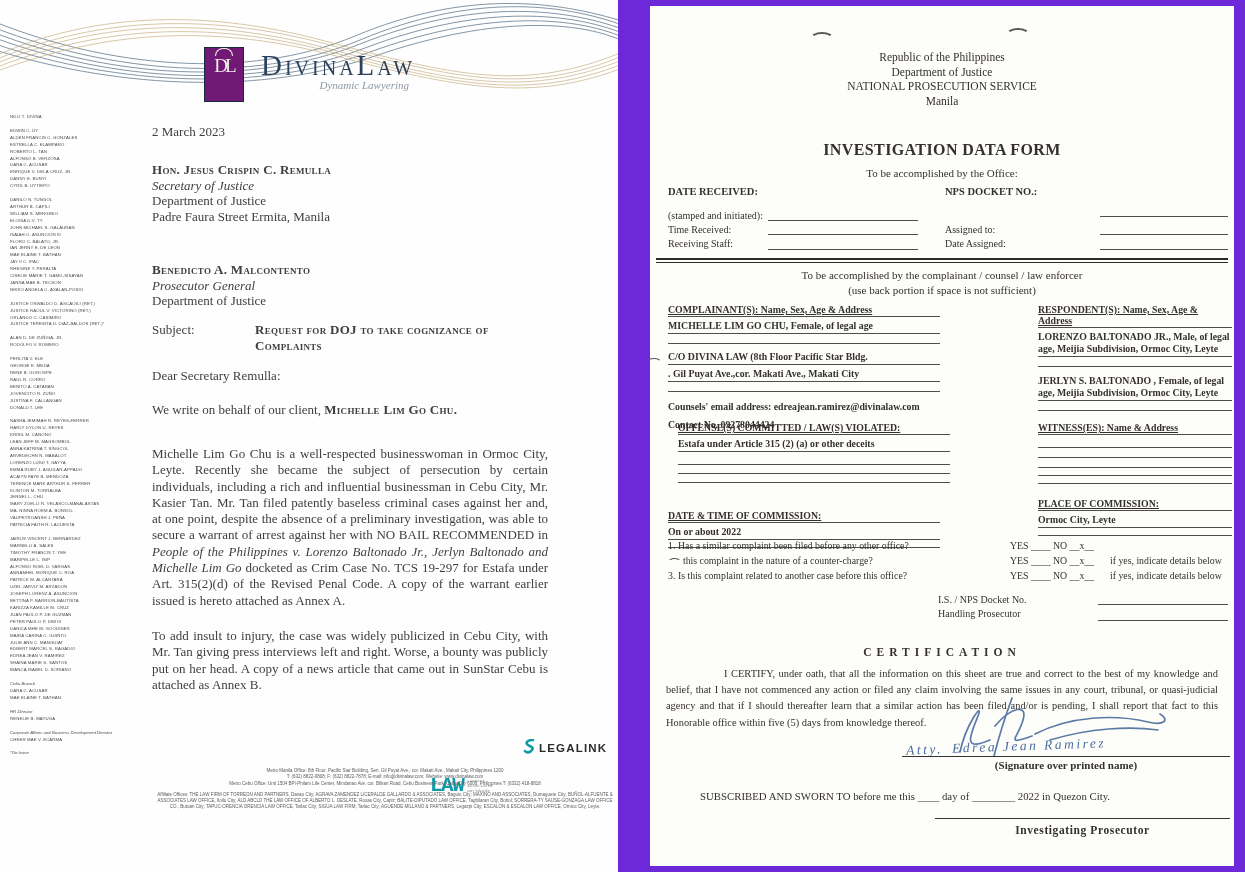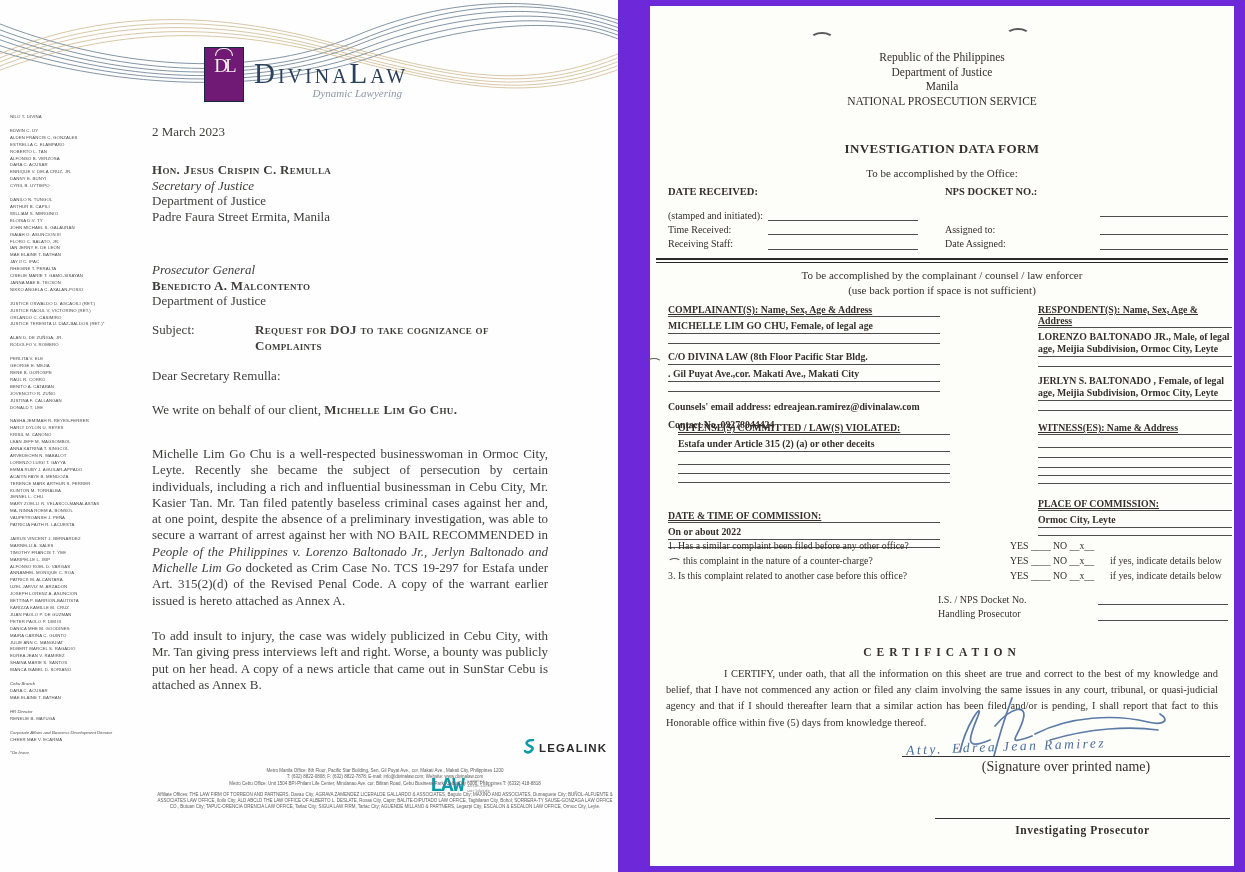--- a/index.html
+++ b/index.html
@@ -10,21 +10,21 @@
   
   .left-page { position:absolute; left:0; top:0; width:618px; height:872px; background:#fefefe; }
   .wave { position:absolute; left:0; top:0; }
 
   .logo-block { position:absolute; left:204px; top:47px; display:flex; align-items:flex-start; }
   .dl-mark { width:40px; height:55px; background:#701a75; border:1px solid #16293f; color:#f2efe6;
              display:flex; flex-direction:column; align-items:center; justify-content:flex-start; }
   .dl-crown { width:18px; height:8px; border:1.3px solid #f2efe6; border-bottom:none;
               border-radius:9px 9px 0 0; margin-bottom:1px; }
   .dl-mono { font-size:19px; letter-spacing:-3px; line-height:18px; font-family:"Liberation Serif",serif; }
-  .logo-text { margin-left:10px; padding-top:12px; }
+  .logo-text { margin-left:17px; padding-top:4px; }
   .logo-name { font-variant:small-caps; font-size:29px; line-height:28px; letter-spacing:3px;
                color:#2b415c; }
   .logo-tagline { font-style:italic; font-size:11px; color:#8d97a4; text-align:right; margin-top:0px; padding-right:6px; }
 
   .sidebar { position:absolute; left:10px; top:114px; width:138px;
              font-family:"Liberation Sans", sans-serif; color:#4a4a4a; }
   .rgroup { margin-bottom:7px; }
   .rname { font-size:4.3px; line-height:6.9px; letter-spacing:.12px; white-space:nowrap; }
   .rhead { font-size:4.3px; line-height:6.9px; font-style:italic; color:#4a4a4a; }
 
@@ -55,21 +55,21 @@
   
   .right-bg { position:absolute; left:618px; top:0; width:627px; height:872px; background:#6d28d9; }
   .right-page { position:absolute; left:32px; top:6px; width:584px; height:860px; background:#fdfdfa;
                 color:#35302c; }
 
   .arc { position:absolute; width:24px; height:14px; border:2px solid #5a5a5a;
          border-color:#5a5a5a transparent transparent transparent; border-radius:50%; }
 
   .rp-center { position:absolute; left:0; width:100%; text-align:center; }
   .rp-h { font-size:11.5px; line-height:14.6px; }
-  .idf-title { font-weight:700; font-size:13px; letter-spacing:.4px; }
+  .idf-title { font-weight:700; font-size:16px; letter-spacing:.4px; }
   .note { font-size:11px; }
 
   .flabel { font-weight:700; font-size:10.5px; position:absolute; }
   .slabel { font-size:10px; position:absolute; }
   .fl { position:absolute; border-bottom:1px solid #4d4d4d; height:0; }
 
   .rule { position:absolute; left:6px; width:572px; border-top:2.5px solid #2a2a2a;
           border-bottom:1px solid #2a2a2a; height:5px; }
 
   .col { position:absolute; font-size:9.8px; font-weight:700; }
@@ -86,21 +86,21 @@
            border-color:#555 transparent transparent transparent; border-radius:50%;
            vertical-align:middle; margin-right:2px; }
 
   .cert-title { font-weight:700; font-size:11.5px; letter-spacing:5px; }
   .cert-par { position:absolute; left:16px; width:552px; font-size:10.4px; line-height:16.2px;
               text-align:justify; text-indent:58px; }
 
   .sig-hand { position:absolute; color:#4a6d9e; font-style:italic; font-size:13.5px;
               letter-spacing:2.5px; transform:rotate(-2deg); }
   .sig-line { position:absolute; border-bottom:1.3px solid #333; height:0; }
-  .sig-cap { position:absolute; font-size:14px; text-align:center; }
+  .sig-cap { position:absolute; font-size:11px; text-align:center;font-weight:bold; }
   .sworn { position:absolute; font-size:10.8px; }
   .pros-title { position:absolute; font-weight:700; font-size:11.5px; letter-spacing:.6px; text-align:center; }
 </style>
 </head>
 <body>
 
 <div class="canvas">
 
   <div class="left-page">
 
@@ -268,22 +268,22 @@
       <div class="l-abs" style="top:124px">2 March 2023</div>
 
       <div class="l-abs" style="top:162px">
         <div class="addr-line sc-b">Hon. Jesus Crispin C. Remulla</div>
         <div class="addr-line it">Secretary of Justice</div>
         <div class="addr-line">Department of Justice</div>
         <div class="addr-line">Padre Faura Street Ermita, Manila</div>
       </div>
 
       <div class="l-abs" style="top:262px">
+        <div class="addr-line sc-b">Benedicto A. Malcontento</div>
         <div class="addr-line it">Prosecutor General</div>
-        <div class="addr-line sc-b">Benedicto A. Malcontento</div>
         <div class="addr-line">Department of Justice</div>
       </div>
 
       <div class="l-abs subject-row" style="top:322px">
         <span class="subject-label">Subject:</span>
         <span class="sc-b">Request for DOJ to take cognizance of Complaints</span>
       </div>
 
       <div class="l-abs" style="top:368px">Dear Secretary Remulla:</div>
 
@@ -325,22 +325,22 @@
 
   <div class="right-bg">
     <div class="right-page">
 
       <div class="arc" style="left:160px; top:26px;"></div>
       <div class="arc" style="left:356px; top:22px;"></div>
 
       <div class="rp-center" style="top:44px">
         <div class="rp-h">Republic of the Philippines</div>
         <div class="rp-h">Department of Justice</div>
+        <div class="rp-h">NATIONAL PROSECUTION SERVICE</div>
         <div class="rp-h">Manila</div>
-        <div class="rp-h">NATIONAL PROSECUTION SERVICE</div>
       </div>
 
       <div class="rp-center idf-title" style="top:135px">INVESTIGATION DATA FORM</div>
       <div class="rp-center note" style="top:161px">To be accomplished by the Office:</div>
 
       <div class="flabel" style="left:18px; top:180px;">DATE RECEIVED:</div>
       <div class="flabel" style="left:295px; top:180px;">NPS DOCKET NO.:</div>
 
       <div class="slabel" style="left:18px; top:204px;">(stamped and initiated):</div>
       <div class="fl" style="left:118px; top:214px; width:150px;"></div>
@@ -439,18 +439,19 @@
           <path d="M75,32 C92,12 108,10 103,26 C98,44 84,52 112,42"></path>
           <path d="M115,40 C150,22 195,20 228,28 C244,32 250,26 240,20"></path>
           <path d="M130,46 C170,34 210,32 238,36"></path>
         </g>
       </svg>
       <div class="sig-hand" style="left:256px; top:736px;">Atty.</div>
       <div class="sig-hand" style="left:302px; top:732px;">Edrea Jean Ramirez</div>
       <div class="sig-line" style="left:252px; top:750px; width:328px;"></div>
       <div class="sig-cap" style="left:252px; top:753px; width:328px;">(Signature over printed name)</div>
 
+      <div class="sworn" style="left:50px; top:784px;">SUBSCRIBED AND SWORN TO before me this ____ day of ________ 2022 in Quezon City.</div>
       <div class="sig-line" style="left:285px; top:812px; width:295px; border-bottom-width:1.6px;"></div>
       <div class="pros-title" style="left:285px; top:818px; width:295px;">Investigating Prosecutor</div>
 
     </div>
   </div>
 </div>
 
 </body></html>

